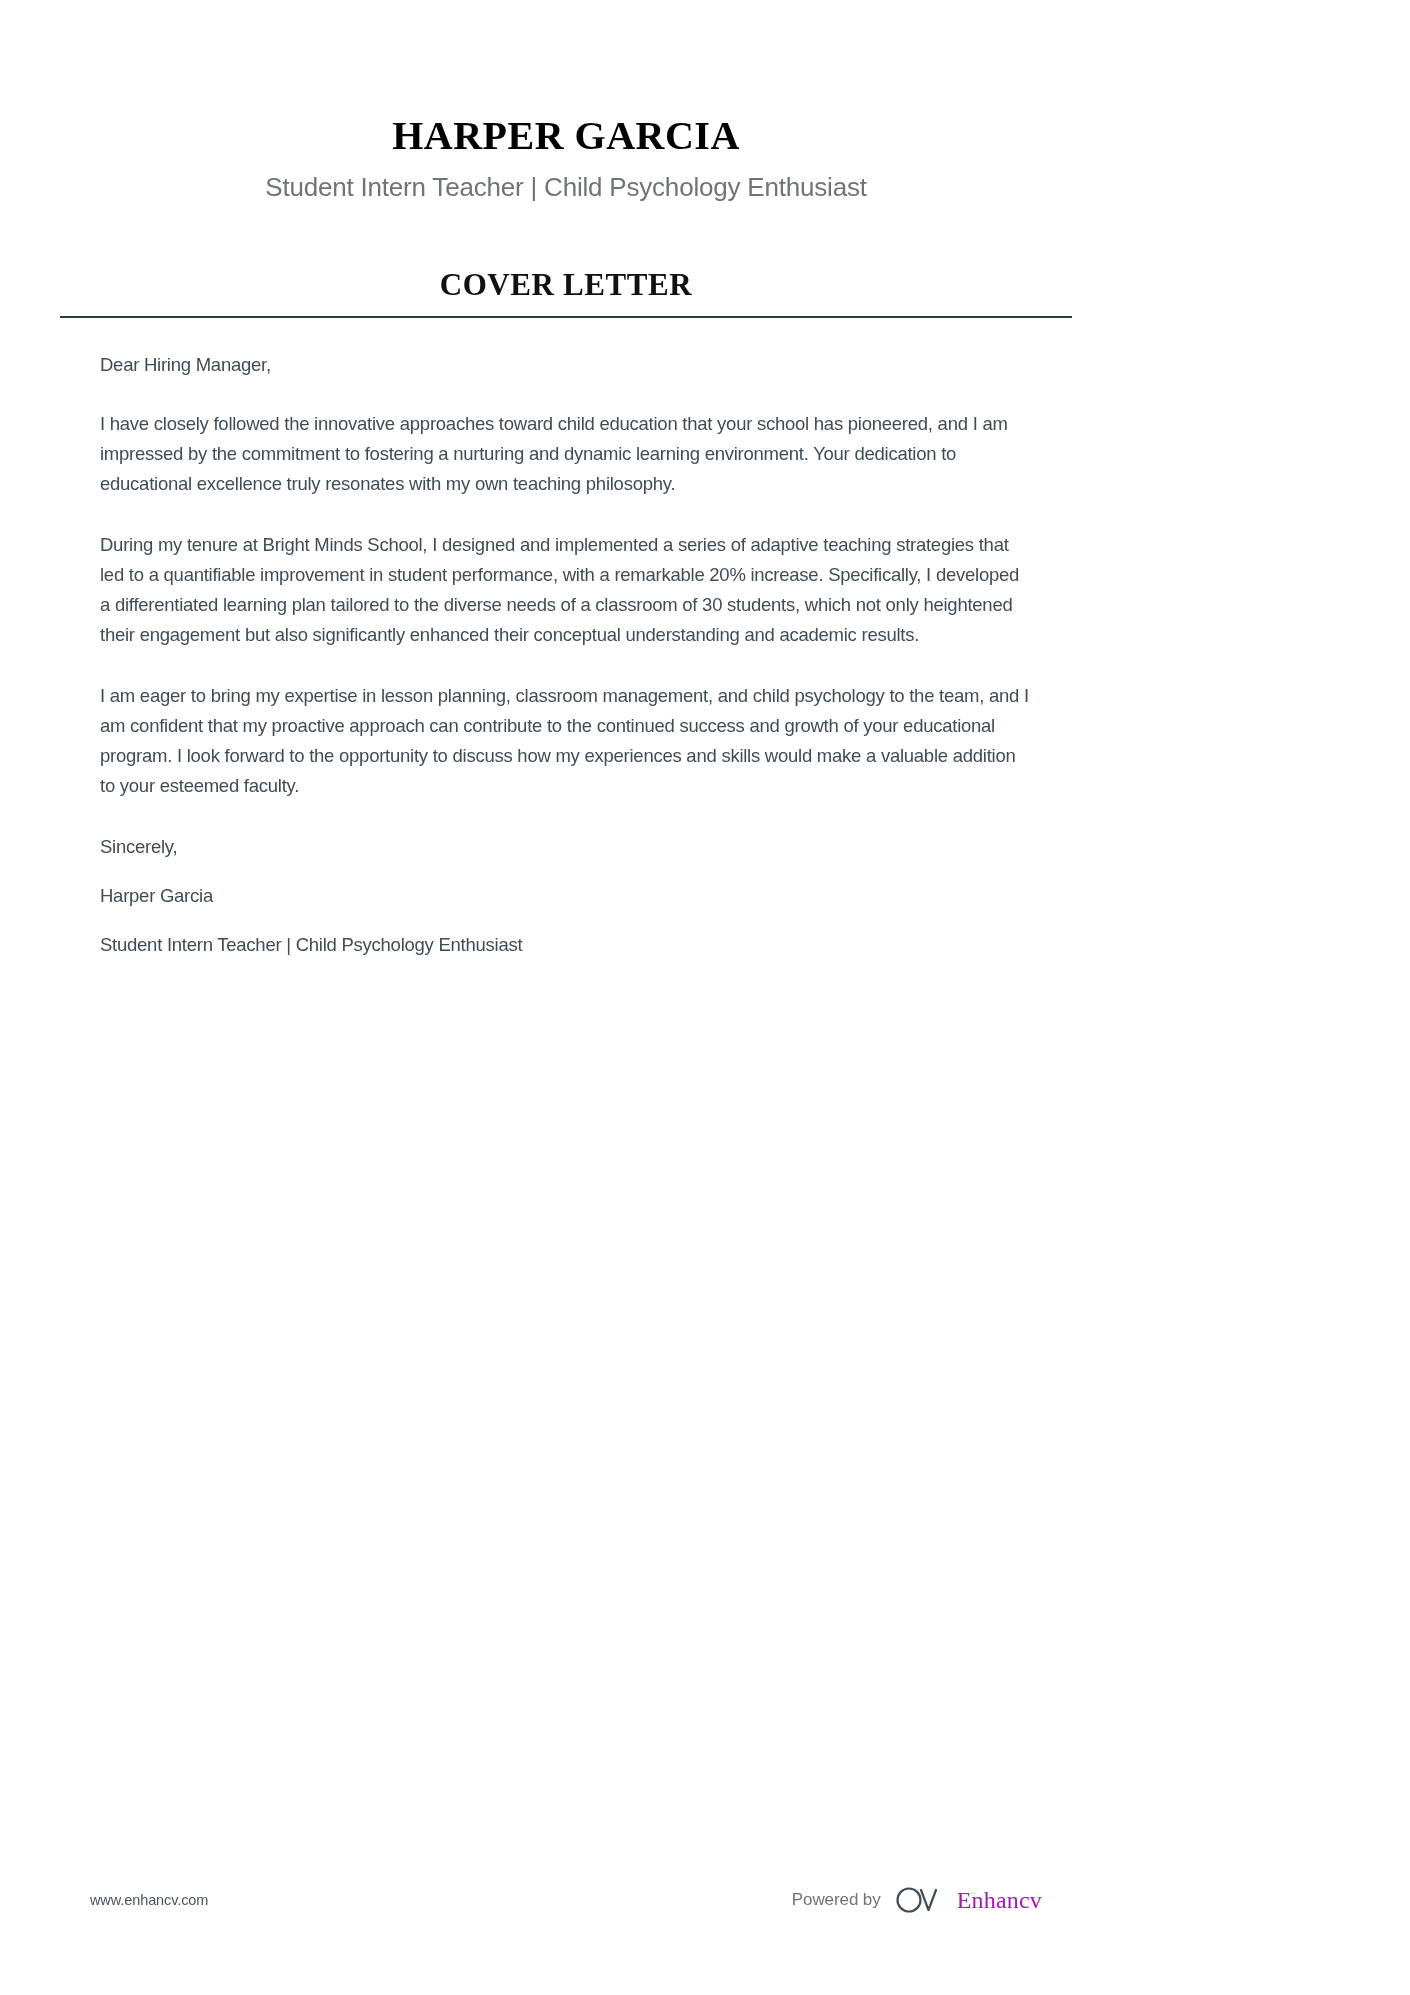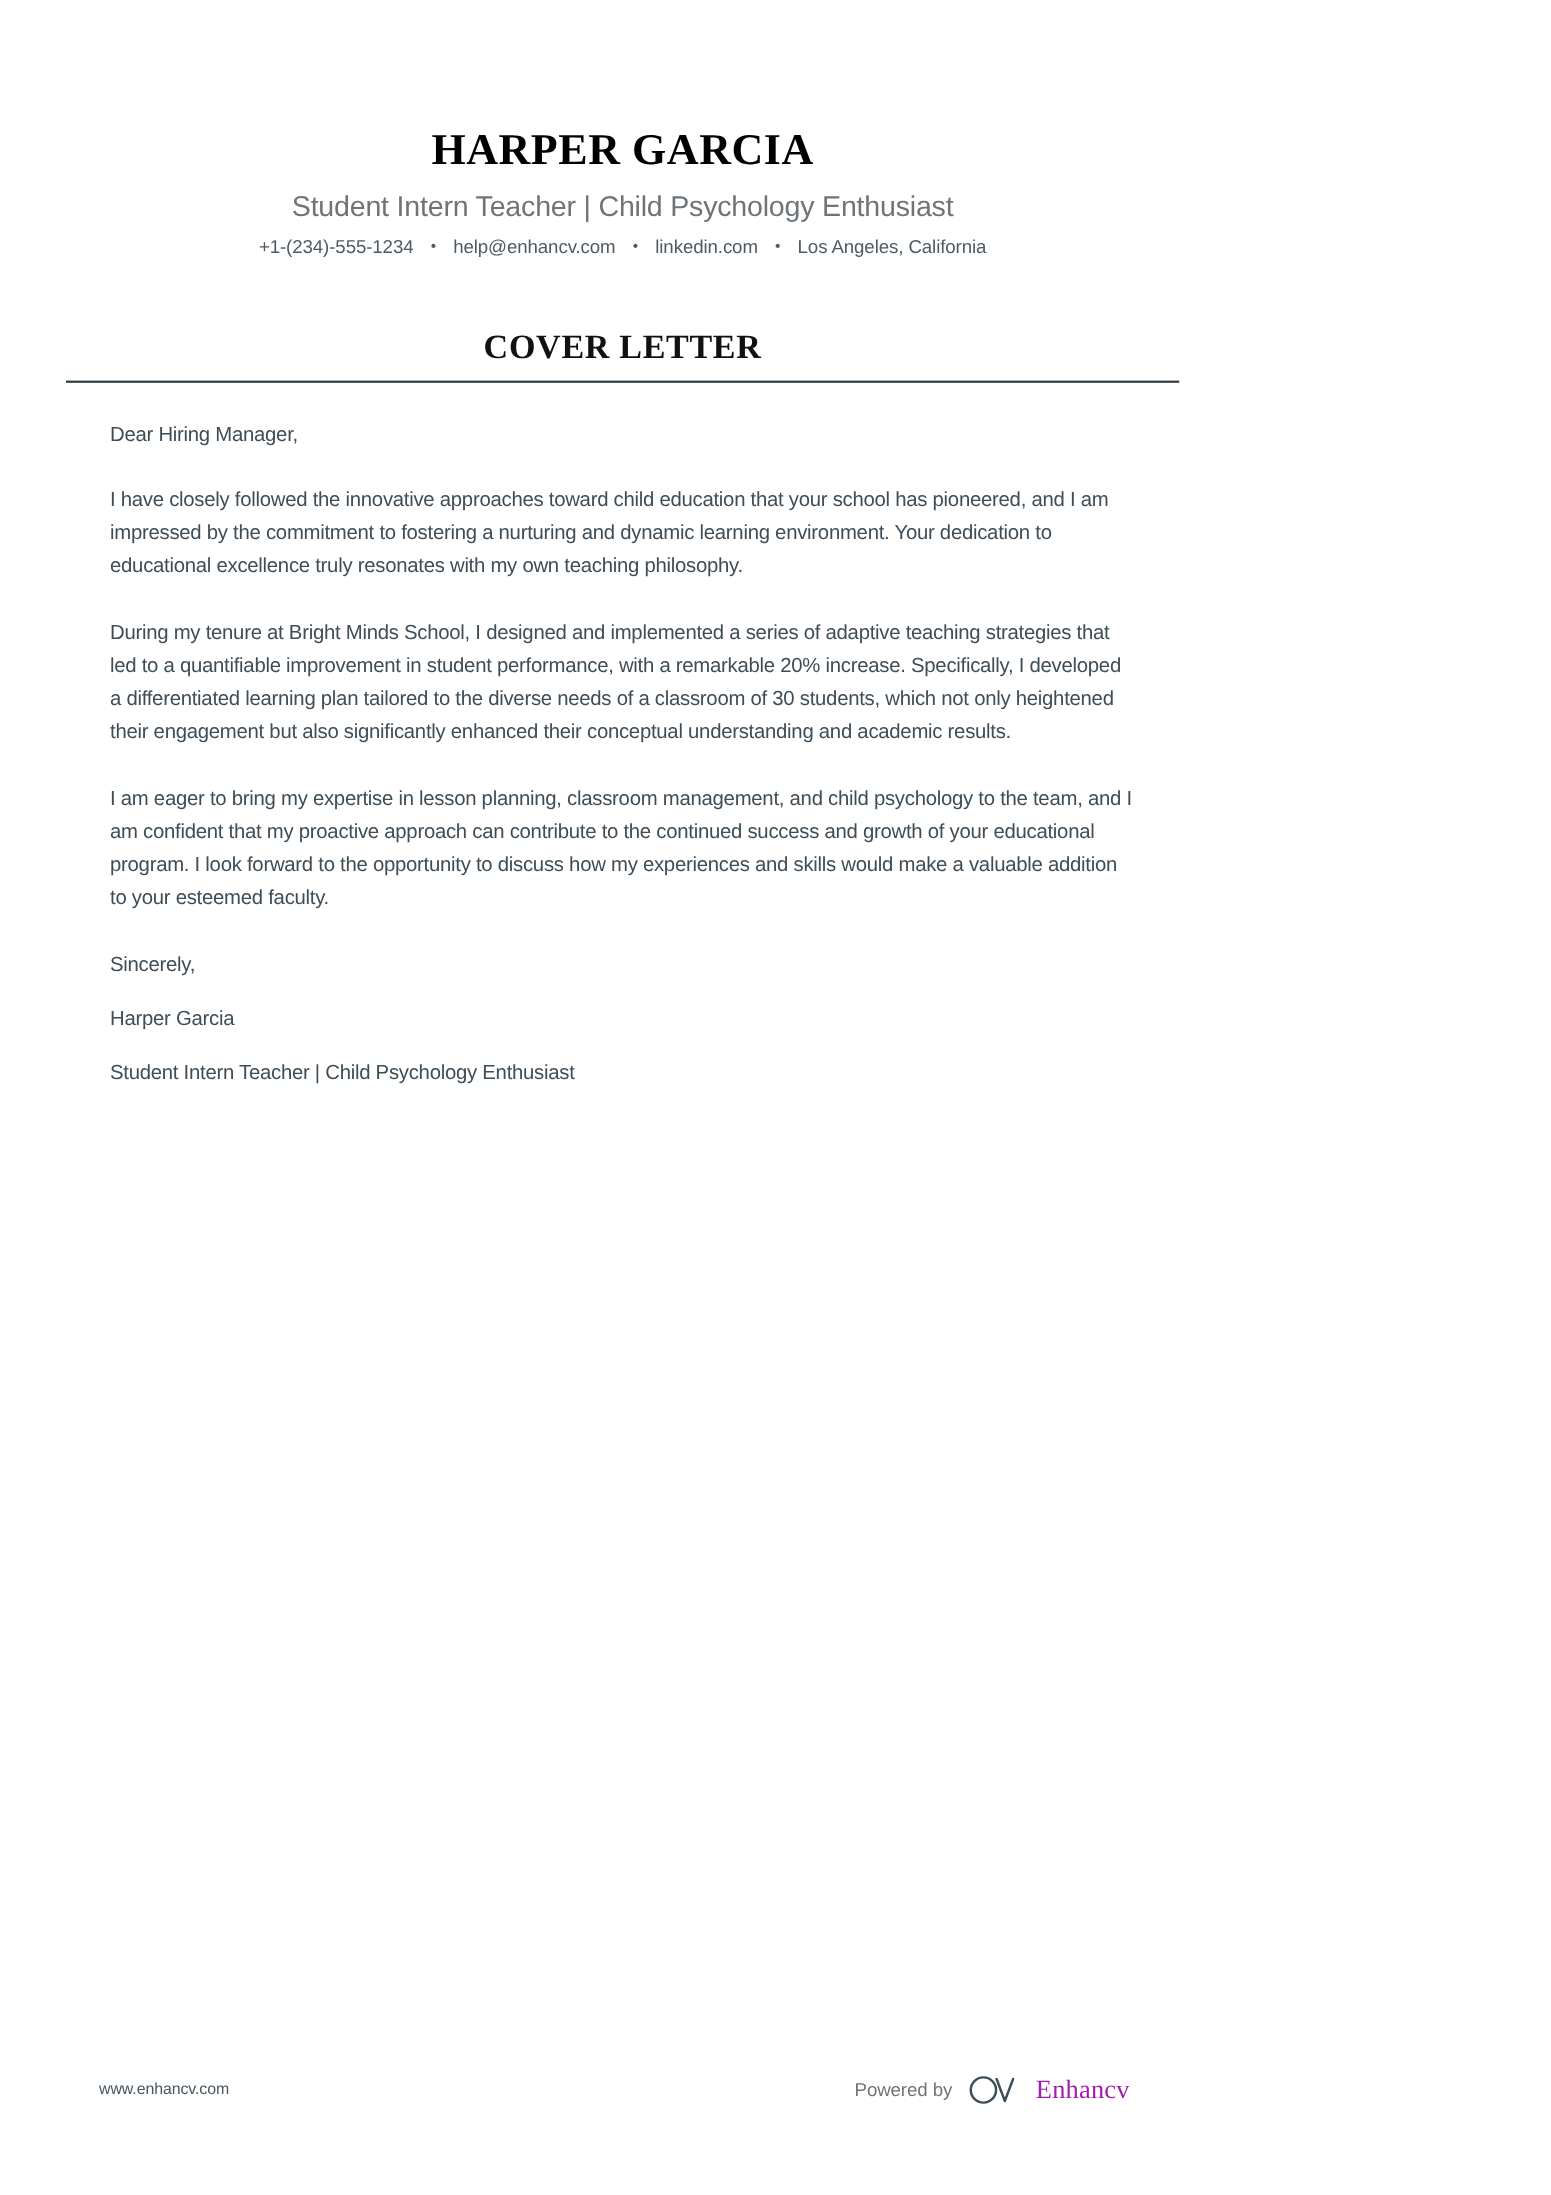--- a/index.html
+++ b/index.html
@@ -101,21 +101,21 @@
   }
   .letter p.salutation {
     margin-bottom: 29px;
     margin-top: 28px;
   }
 
   
   .footer {
     position: absolute;
     left: 0;
-    right: 15px;
+    right: 0;
     bottom: 80px;
     padding: 0 90px;
     display: flex;
     align-items: center;
     justify-content: space-between;
   }
   .footer-url {
     font-family: "Liberation Sans", sans-serif;
     font-size: 14.5px;
     color: #4a565e;
@@ -151,29 +151,20 @@
 </head>
 <body>
 
 <div class="page">
 
   <div class="header">
     <h1 class="cand-name">HARPER GARCIA</h1>
 
     <div class="cand-title">Student Intern Teacher | Child Psychology Enthusiast</div>
 
-    <div class="contact-line">
-      <span>+1-(234)-555-1234</span>
-      <span class="contact-sep">•</span>
-      <span>help@enhancv.com</span>
-      <span class="contact-sep">•</span>
-      <span>linkedin.com</span>
-      <span class="contact-sep">•</span>
-      <span>Los Angeles, California</span>
-    </div>
   </div>
 
   <div class="section-block">
     <div class="section-title">COVER LETTER</div>
     <div class="section-rule"></div>
   </div>
 
   <div class="letter">
     <p class="salutation">Dear Hiring Manager,</p>
 

